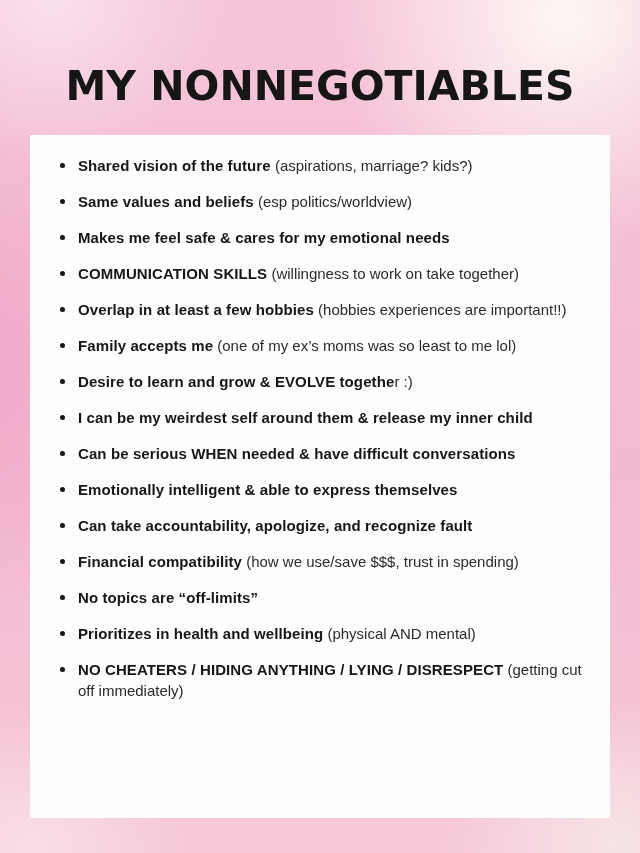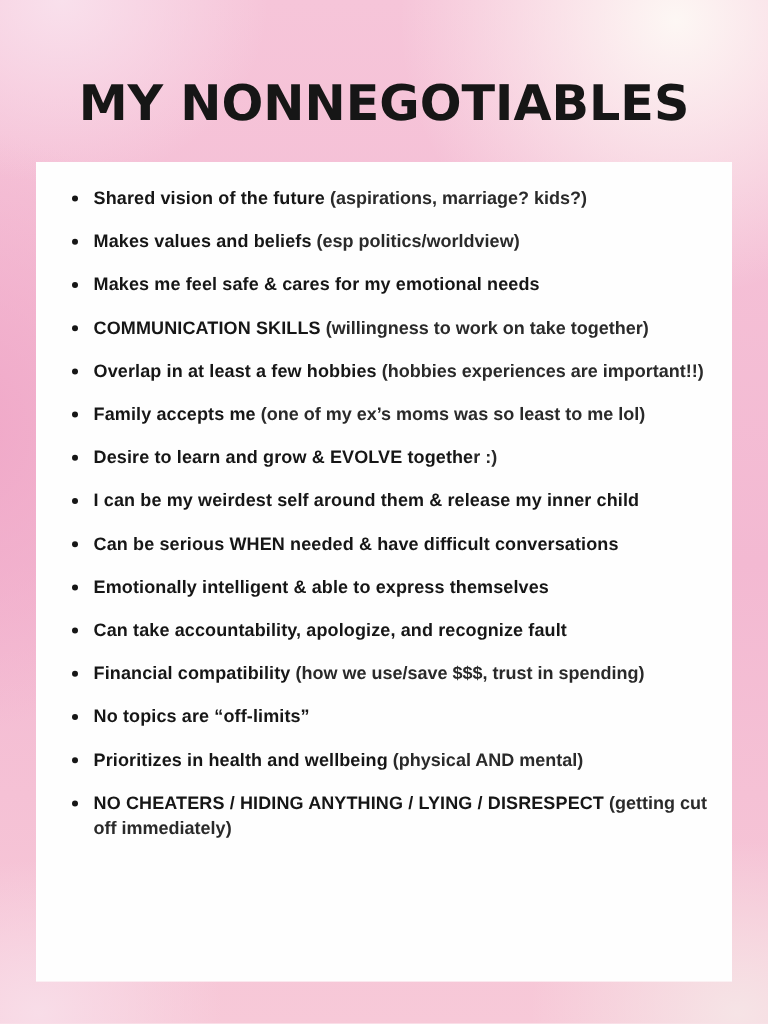--- a/index.html
+++ b/index.html
@@ -66,39 +66,39 @@
     height: 5px;
     border-radius: 50%;
     background: #161616;
     margin: 8px 13px 0 3px;
   }
   .item-text .b {
     font-weight: 700;
     letter-spacing: 0.1px;
   }
   .item-text .r {
-    font-weight: 700;
+    font-weight: 400;
     color: #2a2a2a;
   }
 </style>
 </head>
 <body>
 
 <div class="page">
   <h1 class="title">MY NONNEGOTIABLES</h1>
   <div class="card">
     <ul class="list">
   <li class="item">
     <span class="dot"></span>
     <span class="item-text"><b class="b">Shared vision of the future</b><span class="r"> (aspirations, marriage? kids?)</span></span>
   </li>
 
   <li class="item">
     <span class="dot"></span>
-    <span class="item-text"><b class="b">Makes values and beliefs</b><span class="r"> (esp politics/worldview)</span></span>
+    <span class="item-text"><b class="b">Same values and beliefs</b><span class="r"> (esp politics/worldview)</span></span>
   </li>
 
   <li class="item">
     <span class="dot"></span>
     <span class="item-text"><b class="b">Makes me feel safe &amp; cares for my emotional needs</b><span class="r"></span></span>
   </li>
 
   <li class="item">
     <span class="dot"></span>
     <span class="item-text"><b class="b">COMMUNICATION SKILLS</b><span class="r"> (willingness to work on take together)</span></span>

